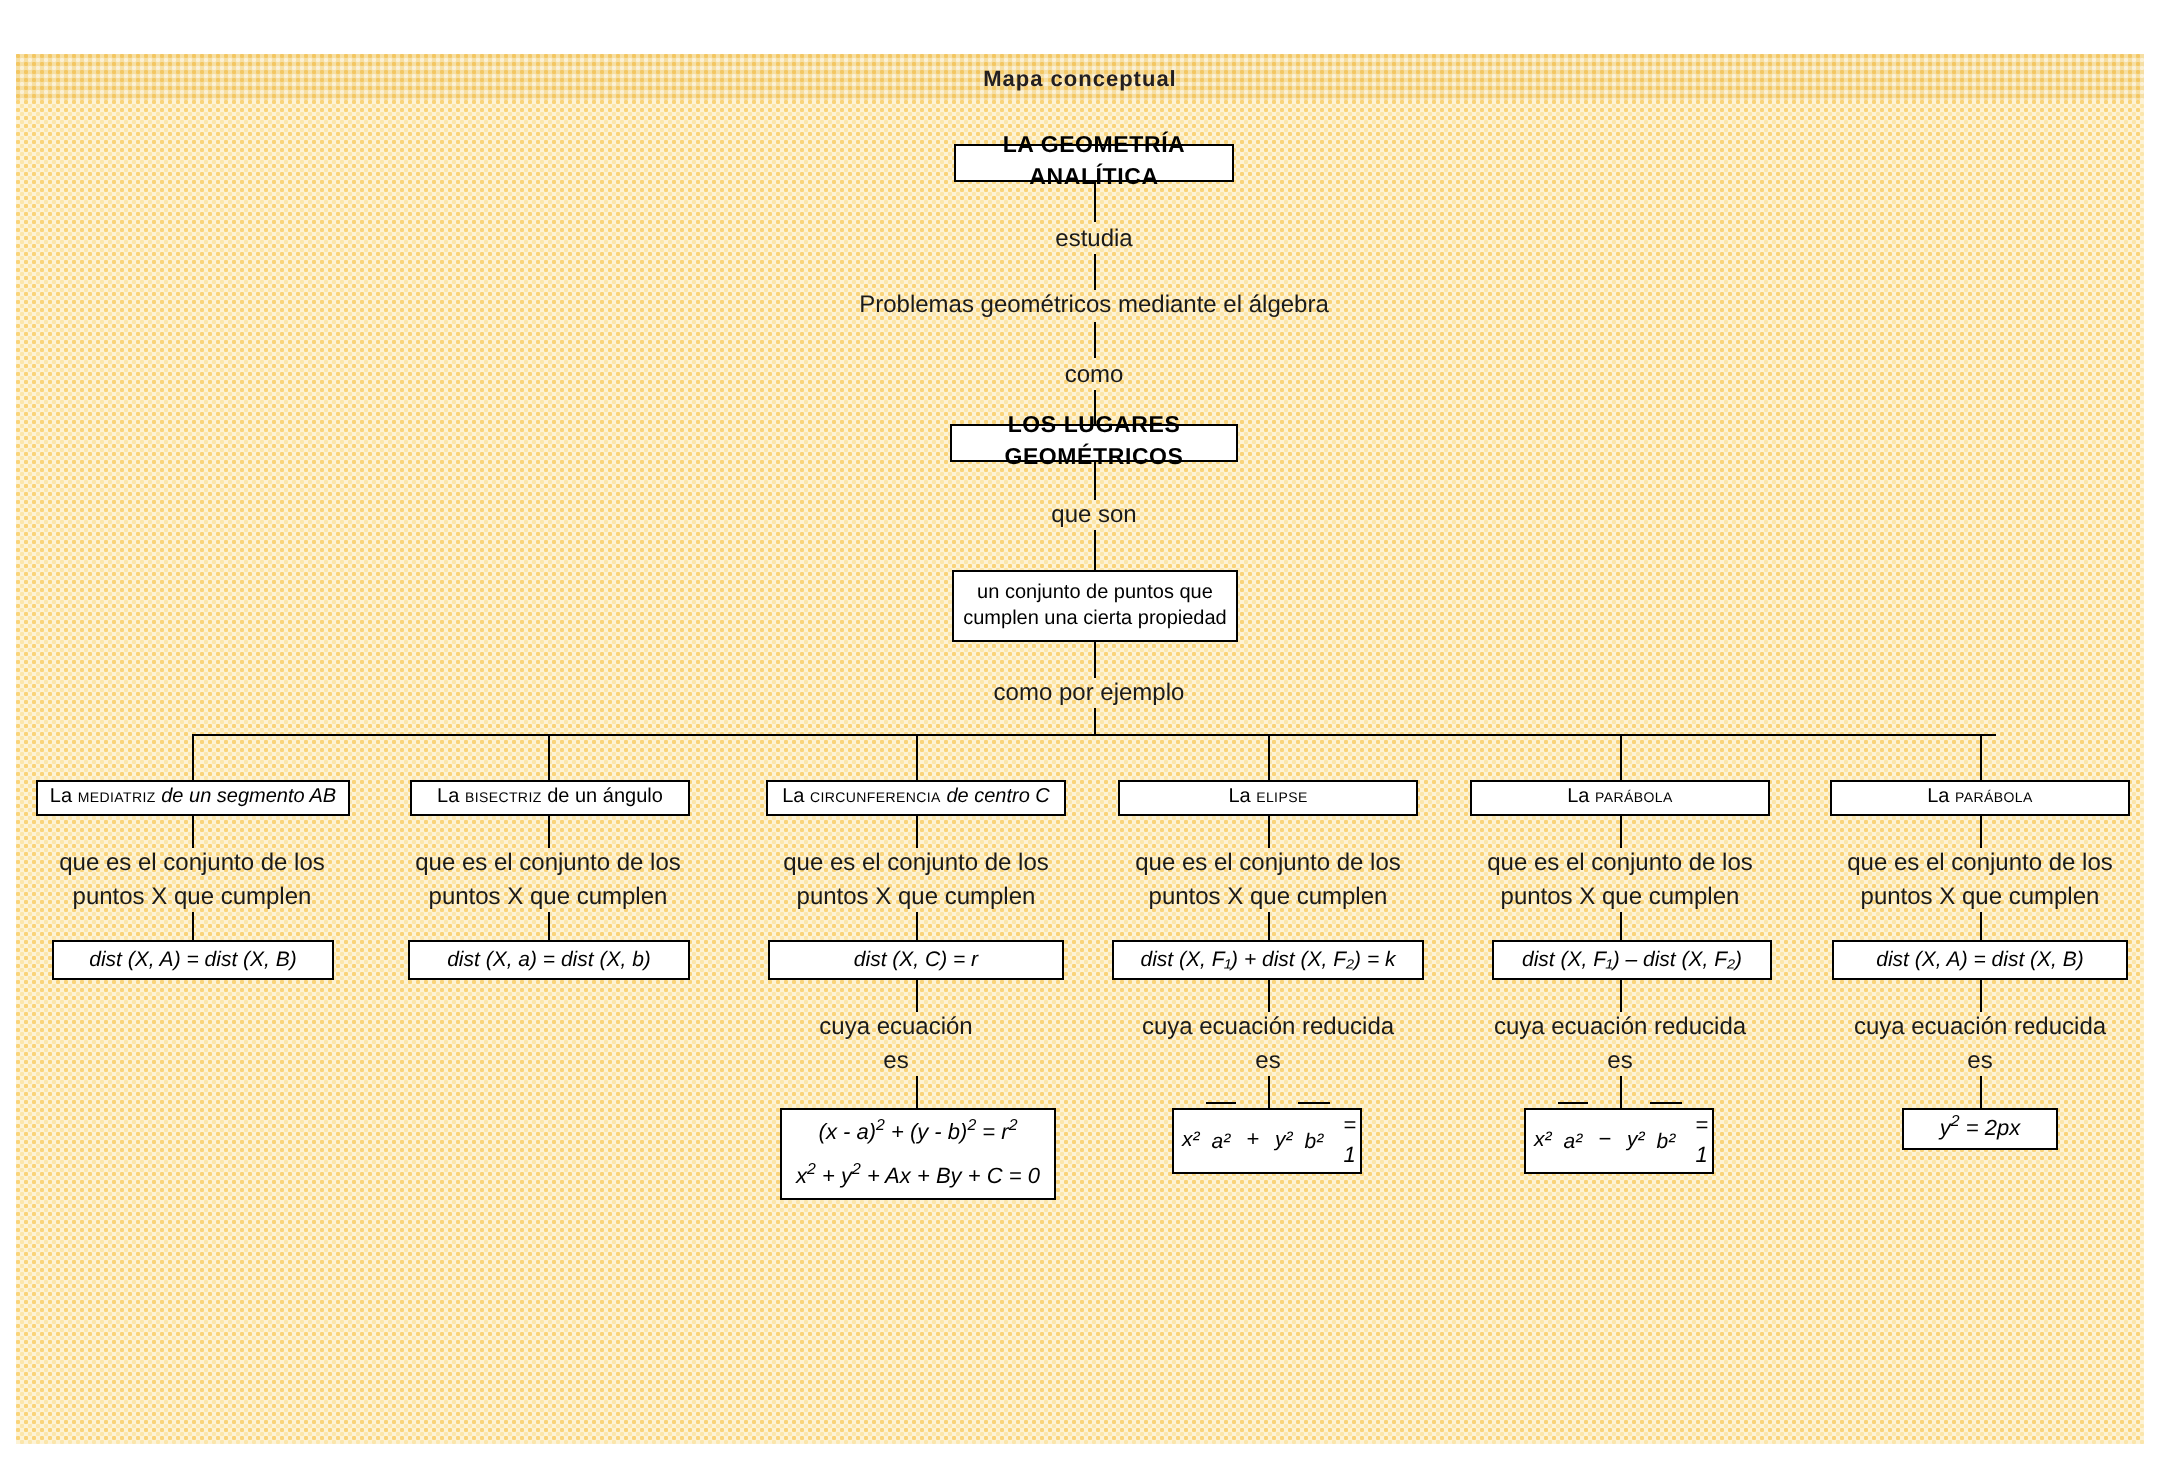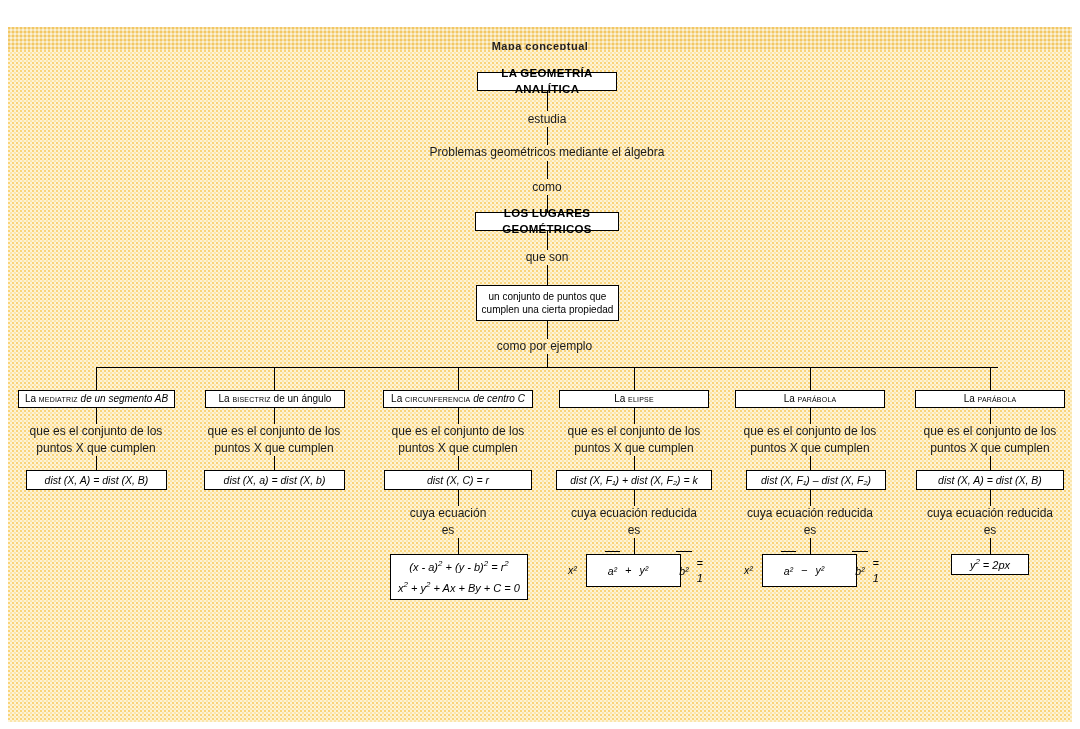--- a/index.html
+++ b/index.html
@@ -38,21 +38,21 @@
 
   
   .titlebar{
     position:absolute;left:8px;top:4px;width:1064px;height:20px;
     display:flex;align-items:center;justify-content:center;
   }
   .titlebar span{
     font-size:11.5px;font-weight:bold;color:#231f20;letter-spacing:.6px;
   }
   .subbar{
-    position:absolute;left:8px;top:27px;width:1064px;height:37px;
+    position:absolute;left:8px;top:27px;width:1064px;height:25px;
     display:flex;align-items:center;justify-content:center;
   }
   .subbar span{
     font-size:11px;font-weight:bold;color:#231f20;letter-spacing:.5px;
   }
   .canvas{
     position:absolute;left:8px;top:50px;width:1064px;height:672px;
   }
 
   
@@ -82,21 +82,21 @@
     white-space:pre-line;
     pointer-events:none;
   }
   .vline{position:absolute;width:1px;background:#000;}
   .hline{position:absolute;height:1px;background:#000;}
 
   sup{font-size:.72em;vertical-align:super;}
 
   .frac{display:inline-flex;align-items:center;vertical-align:middle;margin:0 1px;}
   .frac .num{padding:0 3px;font-size:10.5px;}
-  .frac .den{padding:12px 3px;border-top:1px solid #000;font-size:10.5px;margin-left:25px;}
+  .frac .den{padding:12px 3px;border-top:1px solid #000;font-size:10.5px;}
   .frac-row{display:inline-flex;align-items:center;gap:4px;font-style:italic;font-size:11px;}
 </style>
 </head>
 <body>
 
 <div class="page">
 
   <div class="subbar texture-mid">
     <span>Mapa conceptual</span>
   </div>

